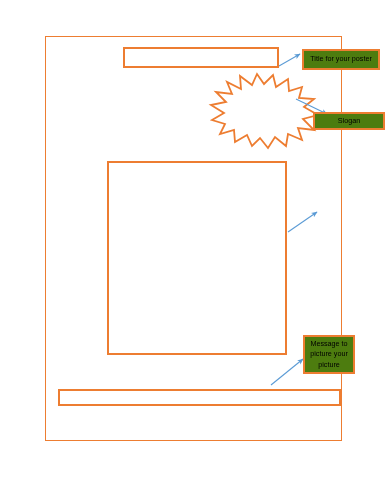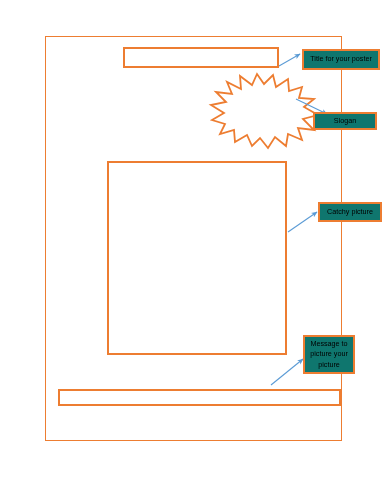--- a/index.html
+++ b/index.html
@@ -68,40 +68,40 @@
     top: 72px;
     width: 116px;
     height: 78px;
   }
 
   
   .callout {
     position: absolute;
     border: 2px solid #ED7D31;
     box-sizing: border-box;
-    background: #0f766e;
+    background: #4d7c0f;
     color: #000000;
     font-size: 7.2px;
     line-height: 1.45;
     text-align: center;
     display: flex;
     align-items: center;
     justify-content: center;
     padding: 2px 3px;
   }
   .callout-title {
     left: 302px;
     top: 49px;
     width: 78px;
     height: 21px;
   }
   .callout-slogan {
     left: 313px;
     top: 112px;
-    width: 64px;
+    width: 72px;
     height: 18px;
   }
   .callout-picture {
     left: 318px;
     top: 202px;
     width: 64px;
     height: 20px;
   }
   .callout-message {
     left: 303px;
@@ -159,23 +159,20 @@
   </svg>
 
   <div class="callout callout-title">
     <span>Title for your poster</span>
   </div>
 
   <div class="callout callout-slogan">
     <span>Slogan</span>
   </div>
 
-  <div class="callout callout-picture">
-    <span>Catchy picture</span>
-  </div>
 
   <div class="callout callout-message">
     <div>
       <span>Message to</span>
       <span>picture your</span>
       <span>picture</span>
     </div>
   </div>
 
 </div>

